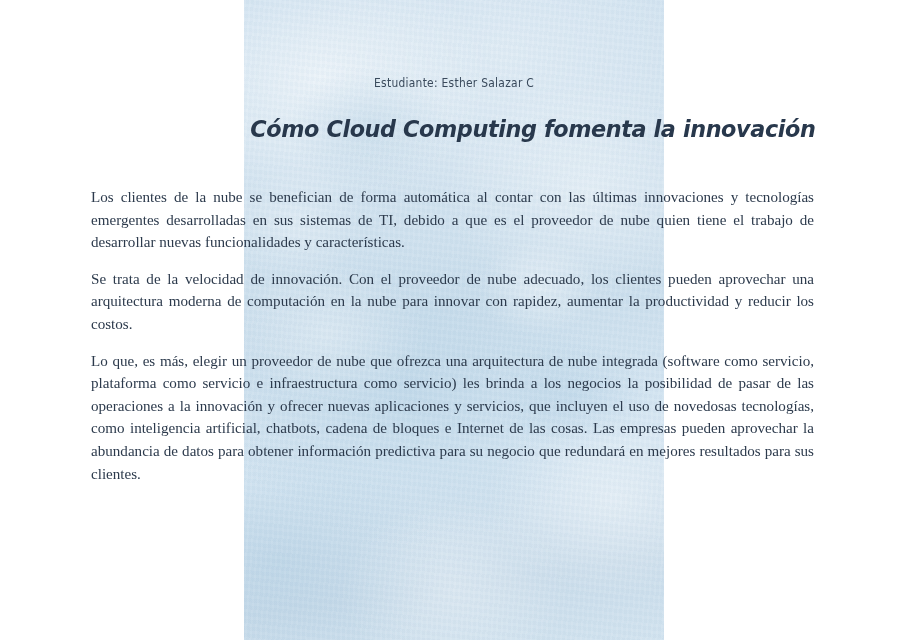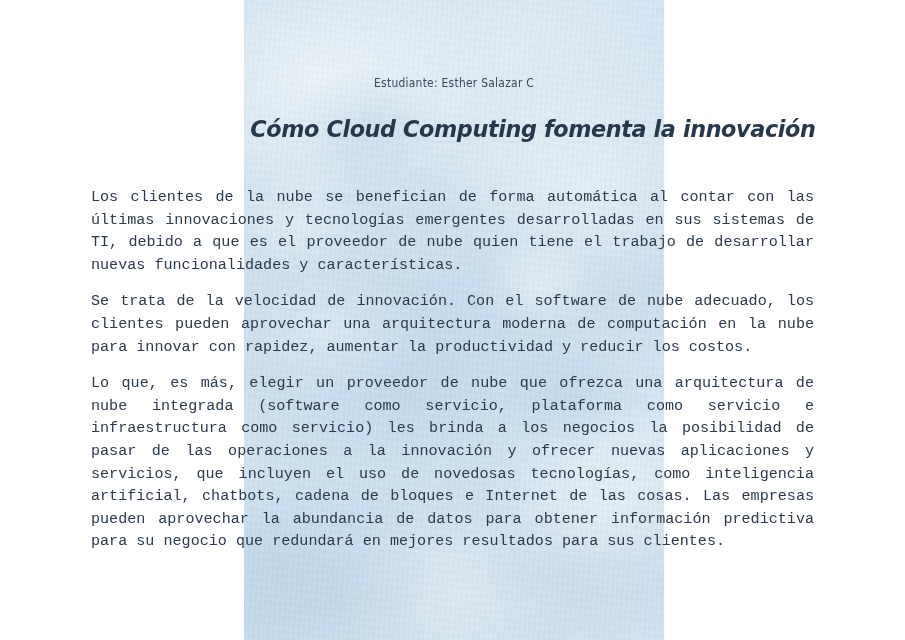--- a/index.html
+++ b/index.html
@@ -102,21 +102,21 @@
   
   .doc-body {
     position: absolute;
     left: 91px;
     top: 186px;
     width: 723px;
     z-index: 6;
   }
   .doc-paragraph {
     margin: 0 0 14px 0;
-    font-family: Liberation Mono, monospace;
+    font-family: Liberation Serif, serif;
     font-size: 15.1px;
     line-height: 22.6px;
     color: #2c3a4c;
     text-align: justify;
     text-justify: inter-word;
     hyphens: none;
   }
   .doc-paragraph:last-child {
     margin-bottom: 6px;
   }
@@ -128,17 +128,17 @@
 
   <div class="watercolor-band"></div>
 
   <div class="doc-header">
     <p class="student-line">Estudiante: Esther Salazar C</p>
     <h1 class="doc-title">Cómo Cloud Computing fomenta la innovación</h1>
   </div>
 
   <div class="doc-body">
     <p class="doc-paragraph">Los clientes de la nube se benefician de forma automática al contar con las últimas innovaciones y tecnologías emergentes desarrolladas en sus sistemas de TI, debido a que es el proveedor de nube quien tiene el trabajo de desarrollar nuevas funcionalidades y características.</p>
-    <p class="doc-paragraph">Se trata de la velocidad de innovación. Con el software de nube adecuado, los clientes pueden aprovechar una arquitectura moderna de computación en la nube para innovar con rapidez, aumentar la productividad y reducir los costos.</p>
+    <p class="doc-paragraph">Se trata de la velocidad de innovación. Con el proveedor de nube adecuado, los clientes pueden aprovechar una arquitectura moderna de computación en la nube para innovar con rapidez, aumentar la productividad y reducir los costos.</p>
     <p class="doc-paragraph">Lo que, es más, elegir un proveedor de nube que ofrezca una arquitectura de nube integrada (software como servicio, plataforma como servicio e infraestructura como servicio) les brinda a los negocios la posibilidad de pasar de las operaciones a la innovación y ofrecer nuevas aplicaciones y servicios, que incluyen el uso de novedosas tecnologías, como inteligencia artificial, chatbots, cadena de bloques e Internet de las cosas. Las empresas pueden aprovechar la abundancia de datos para obtener información predictiva para su negocio que redundará en mejores resultados para sus clientes.</p>
   </div>
 
 </div>
 
 </body></html>

